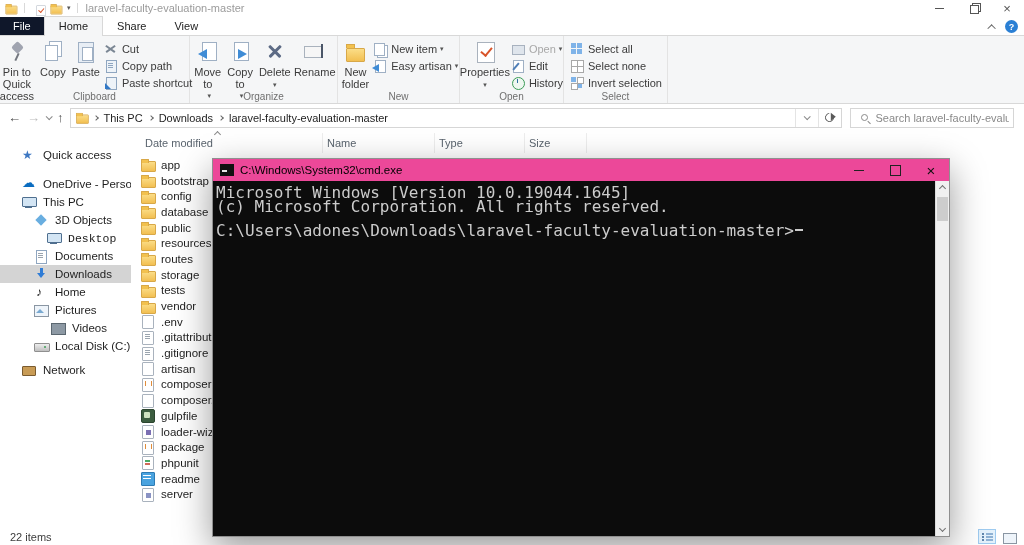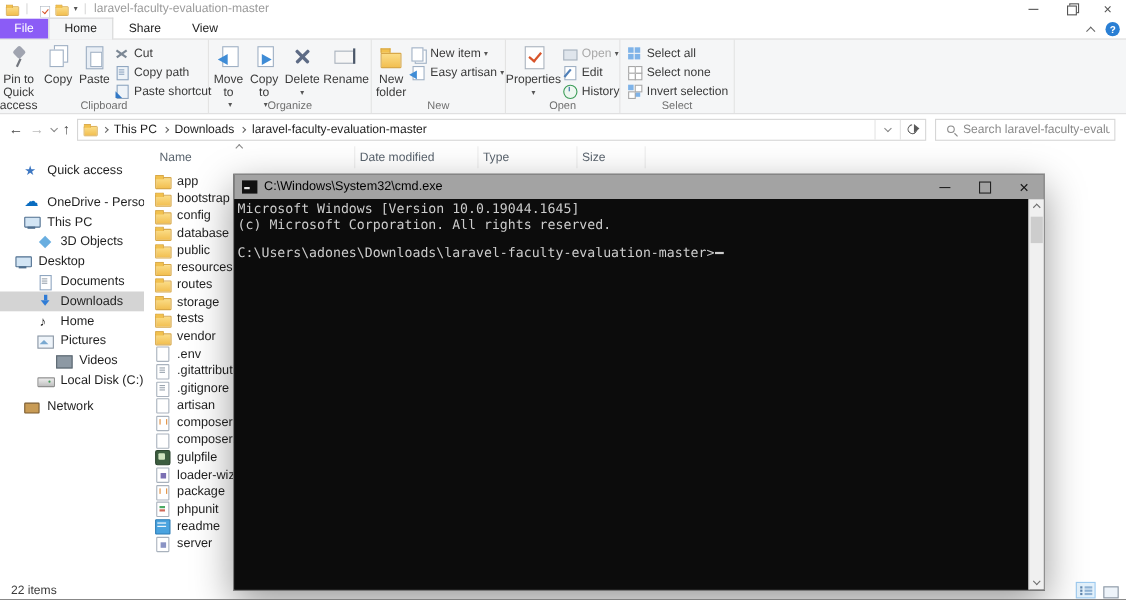--- a/index.html
+++ b/index.html
@@ -14,21 +14,21 @@
   .win-title { color:#9b9b9b; font-size:11px; margin-left:6px; }
   .win-controls { position:absolute; right:0; top:0; height:16px; display:flex; }
   .wc { width:34px; height:16px; display:flex; align-items:center; justify-content:center; color:#555; }
   .wc-min::before { content:""; width:9px; height:1px; background:#555; }
   .wc-restore::before { content:""; width:7px; height:7px; border:1px solid #555; background:#fff; margin:2px 0 0 2px; box-shadow:2px -2px 0 -1px #fff, 2px -2px 0 0 #555; }
   .wc-close::before { content:"×"; font-size:13px; line-height:1; }
 
   
   .tabrow { height:20px; display:flex; align-items:flex-end; background:#fff; border-bottom:1px solid #d8d8d8; position:relative; }
   .tab { padding:3px 14px 3px 14px; font-size:11px; color:#222; }
-  .tab.file-tab { background:#8b5cf6; color:#fff; padding:3px 13px; }
+  .tab.file-tab { background:#0f172a; color:#fff; padding:3px 13px; }
   .tab.active { background:#f5f6f7; border:1px solid #d8d8d8; border-bottom:none; margin-bottom:-1px; padding-bottom:4px; }
   .tabrow-right { position:absolute; right:6px; bottom:2px; display:flex; align-items:center; gap:9px; }
   .chev-up { width:6px; height:6px; border-left:1.5px solid #666; border-top:1.5px solid #666; transform:rotate(45deg) translateY(2px); }
   .help-btn { width:13px; height:13px; border-radius:50%; background:#2a7fd4; color:#fff; font-size:9px; font-weight:bold; display:flex; align-items:center; justify-content:center; }
 
   
   .ribbon { height:68px; background:#f5f6f7; border-bottom:1px solid #d8d8d8; display:flex; }
   .rgroup { position:relative; border-right:1px solid #e3e3e3; padding:2px 2px 14px 2px; display:flex; align-items:flex-start; justify-content:center; }
   .rgroup-label { position:absolute; bottom:1px; left:0; right:0; text-align:center; font-size:10px; color:#6f6f6f; }
   .bigbtn { display:flex; flex-direction:column; align-items:center; padding:2px 3px; text-align:center; color:#3b3b3b; line-height:12px; }
@@ -154,31 +154,31 @@
   .status-views { position:absolute; right:6px; top:1px; display:flex; gap:4px; }
   .view-btn { width:18px; height:15px; position:relative; border:1px solid transparent; }
   .view-details { border-color:#9ecbf0; background:#e3f1fb; }
   .view-details::before { content:""; position:absolute; left:3px; top:3px; width:2px; height:2px; background:#5f86ad; box-shadow:0 3px 0 #5f86ad, 0 6px 0 #5f86ad; }
   .view-details::after { content:""; position:absolute; left:7px; top:3px; width:7px; height:2px; background:#8fb2d4; box-shadow:0 3px 0 #8fb2d4, 0 6px 0 #8fb2d4; }
   .view-thumbs::before { content:""; position:absolute; left:2px; top:3px; width:12px; height:9px; border:1px solid #8a96a3; background:#eef4fa; }
 
   
   .cmdwin { position:absolute; left:212px; top:158px; width:738px; height:379px; background:#0c0c0c;
             border:1px solid #8f8f8f; box-shadow:0 12px 34px rgba(0,0,0,0.4); z-index:10; }
-  .cmd-titlebar { height:22px; background:#a3a3a3; display:flex; align-items:center; padding-left:7px; position:relative; }
+  .cmd-titlebar { height:22px; background:#ec4899; display:flex; align-items:center; padding-left:7px; position:relative; }
   .cmd-ic { width:14px; height:12px; background:#111; margin-right:6px; position:relative; flex:none; }
   .cmd-ic::before { content:""; position:absolute; left:2px; top:6px; width:5px; height:1.5px; background:#e8e8e8; }
   .cmd-title { font-size:11.5px; color:#000; }
   .cmd-controls { position:absolute; right:0; top:0; height:22px; display:flex; }
   .cwc { width:36px; height:22px; display:flex; align-items:center; justify-content:center; }
   .cwc-min::before { content:""; width:10px; height:1px; background:#222; }
   .cwc-max::before { content:""; width:9px; height:9px; border:1px solid #222; }
   .cwc-close::before { content:"×"; font-size:15px; color:#111; line-height:1; }
   .cmd-body { position:absolute; top:22px; bottom:0; left:0; right:0; background:#0c0c0c; }
-  .cmd-text { position:absolute; left:3px; top:2px; right:16px; font-family:"DejaVu Sans Mono","Liberation Mono",monospace; font-size:12px; color:#cccccc; }
+  .cmd-text { position:absolute; left:3px; top:2px; right:16px; font-family:"DejaVu Sans Mono","Liberation Mono",monospace; font-size:16px; color:#cccccc; }
   .cmd-line { height:13.5px; white-space:pre; }
   .cmd-prompt-line { height:13.5px; white-space:pre; display:flex; align-items:center; }
   .cmd-cursor { display:inline-block; width:8px; height:2px; background:#cccccc; margin-left:1px; margin-bottom:1px; }
   .cmd-scroll { position:absolute; right:0; top:0; bottom:0; width:14px; background:#f0f0f0; border-left:1px solid #dcdcdc; }
   .cs-arrow { position:absolute; left:4px; width:5px; height:5px; border-right:1.3px solid #707070; border-bottom:1.3px solid #707070; }
   .cs-up { top:5px; transform:rotate(-135deg); }
   .cs-down { bottom:5px; transform:rotate(45deg); }
   .cs-thumb { position:absolute; left:1px; top:16px; width:11px; height:24px; background:#cdcdcd; }
 </style>
 </head>
@@ -374,21 +374,21 @@
         <span>OneDrive - Personal</span>
       </div>
         <div class="side-item">
         <span class="sic ic-pc"></span>
         <span>This PC</span>
       </div>
         <div class="side-item" style="padding-left: 34px;">
         <span class="sic ic-cube"></span>
         <span>3D Objects</span>
       </div>
-        <div class="side-item" style="padding-left: 14px;">
+        <div class="side-item" style="padding-left: 47px; font-family: Liberation Mono, monospace;">
         <span class="sic ic-desktop"></span>
         <span>Desktop</span>
       </div>
         <div class="side-item" style="padding-left: 34px;">
         <span class="sic ic-doc"></span>
         <span>Documents</span>
       </div>
         <div class="side-item selected" style="padding-left: 34px;">
         <span class="sic ic-download"></span>
         <span>Downloads</span>
@@ -409,22 +409,22 @@
         <span class="sic ic-drive"></span>
         <span>Local Disk (C:)</span>
       </div>
         <div class="side-item" style="margin-top: 6px;">
         <span class="sic ic-network"></span>
         <span>Network</span>
       </div>
     </div>
     <div class="filearea">
       <div class="headers">
-        <span class="col-h"><span>Name</span></span>
-          <span class="col-h"><span>Date modified</span></span>
+        <span class="col-h"><span>Date modified</span></span>
+          <span class="col-h"><span>Name</span></span>
           <span class="col-h"><span>Type</span></span>
           <span class="col-h"><span>Size</span></span>
         <span class="sort-caret"></span>
       </div>
       <div class="rows">
         <div class="file-row">
           <span class="fic ic-folder"></span>
           <span>app</span>
         </div>
           <div class="file-row">

